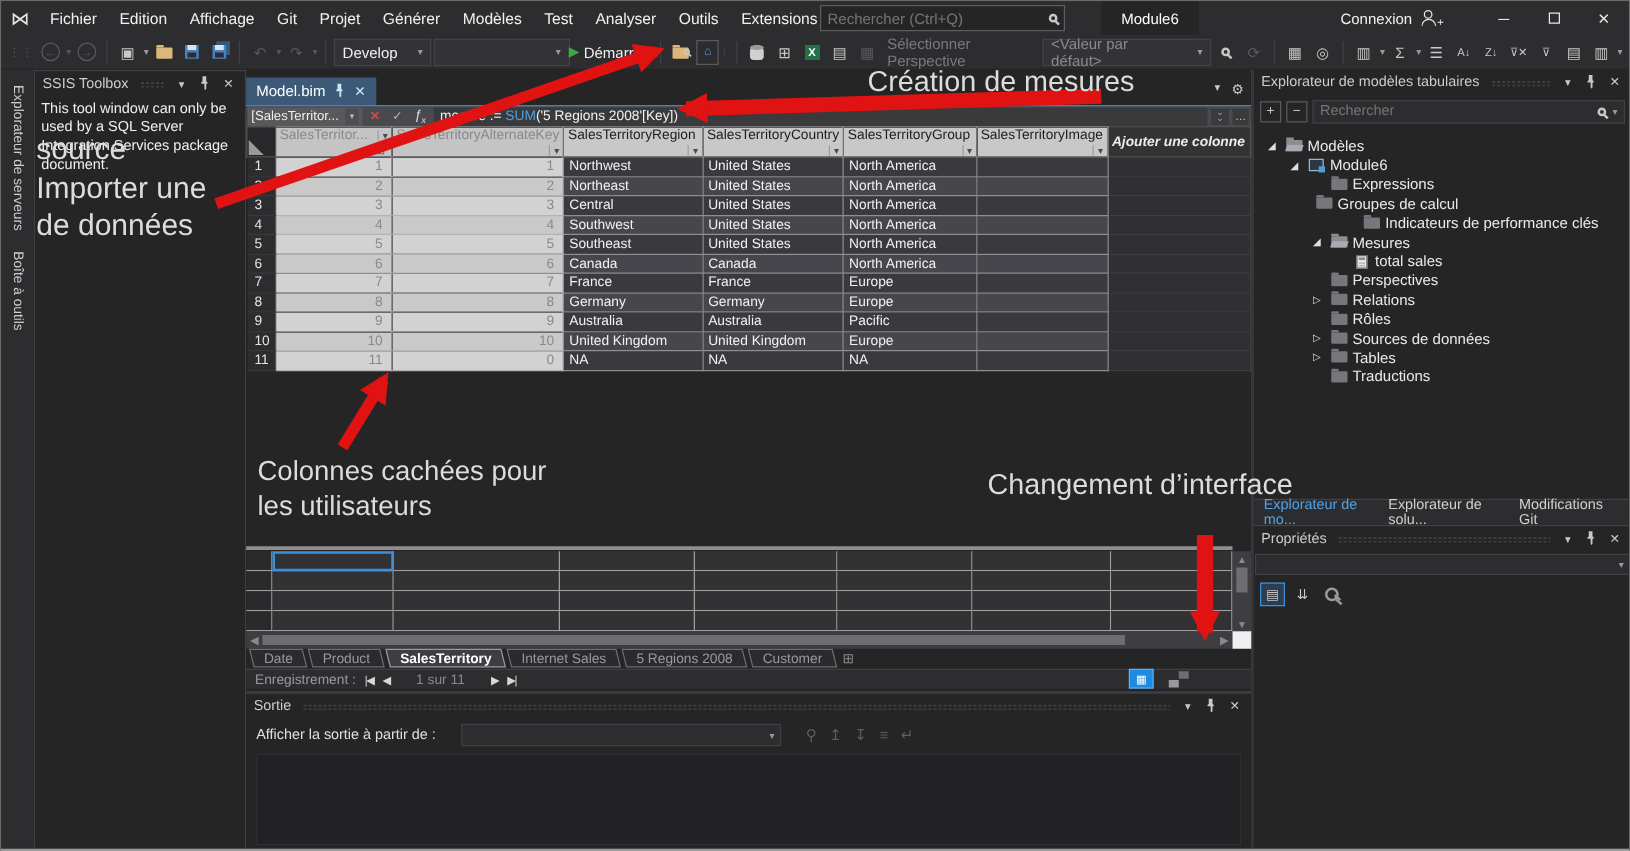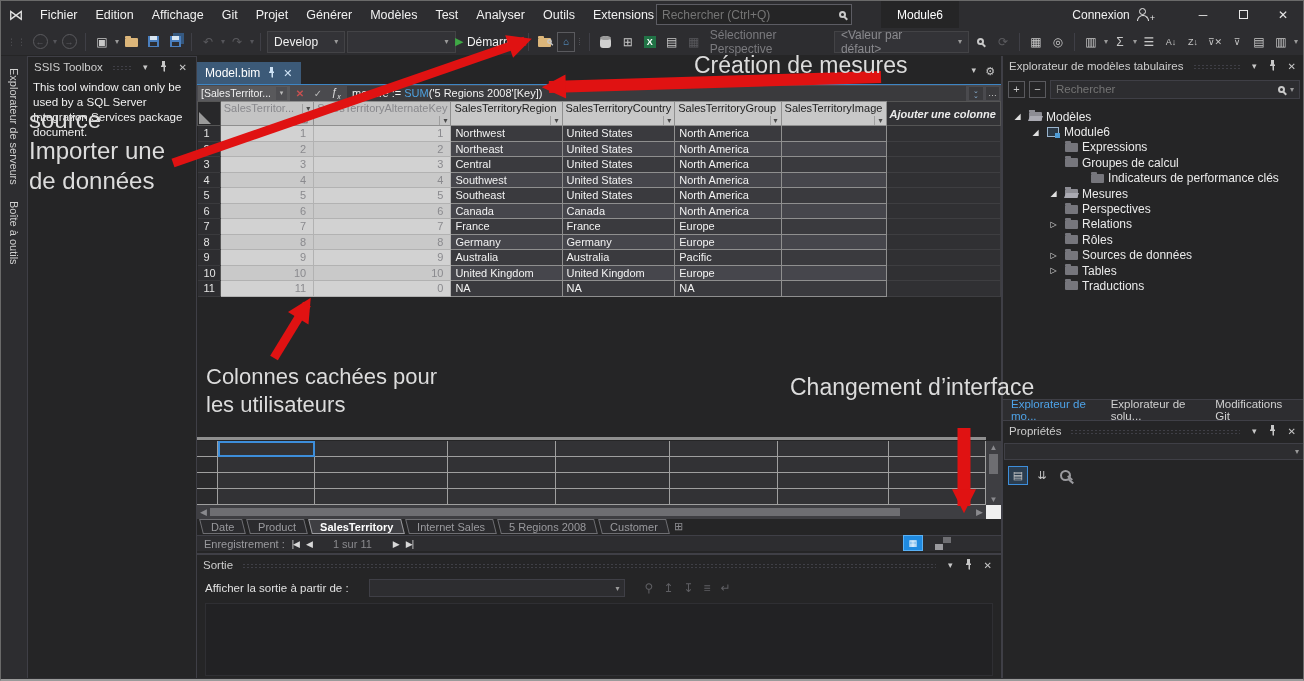--- a/index.html
+++ b/index.html
@@ -627,40 +627,47 @@
           </span>
           <span>Module6</span>
         </div>
         <div class="trow" style="padding-left: 44px;">
           <span class="tarrow"></span>
           <span class="ti">
             <span class="ti-folder"></span>
           </span>
           <span>Expressions</span>
         </div>
-        <div class="trow" style="padding-left: 44px;">
+        <div class="trow" style="padding-left: 32px;">
           <span class="tarrow"></span>
           <span class="ti">
             <span class="ti-folder"></span>
           </span>
           <span>Groupes de calcul</span>
         </div>
         <div class="trow" style="padding-left: 44px; justify-content: center;">
           <span class="tarrow"></span>
           <span class="ti">
             <span class="ti-folder"></span>
           </span>
           <span>Indicateurs de performance clés</span>
         </div>
         <div class="trow" style="padding-left: 44px;">
           <span class="tarrow">◢</span>
           <span class="ti">
             <span class="ti-folder-open"></span>
           </span>
           <span>Mesures</span>
+        </div>
+        <div class="trow" style="padding-left: 62px;">
+          <span class="tarrow"></span>
+          <span class="ti">
+            <span class="ti-measure"></span>
+          </span>
+          <span>total sales</span>
         </div>
         <div class="trow" style="padding-left: 44px;">
           <span class="tarrow"></span>
           <span class="ti">
             <span class="ti-folder"></span>
           </span>
           <span>Perspectives</span>
         </div>
         <div class="trow" style="padding-left: 44px;">
           <span class="tarrow">▷</span>

